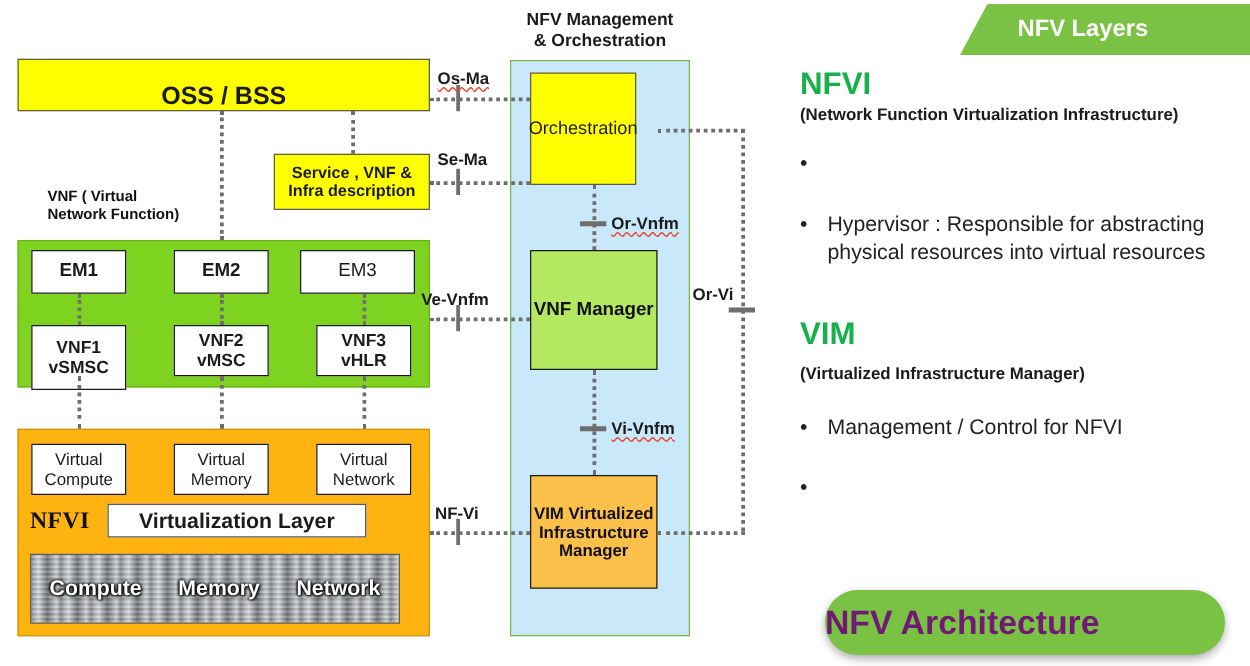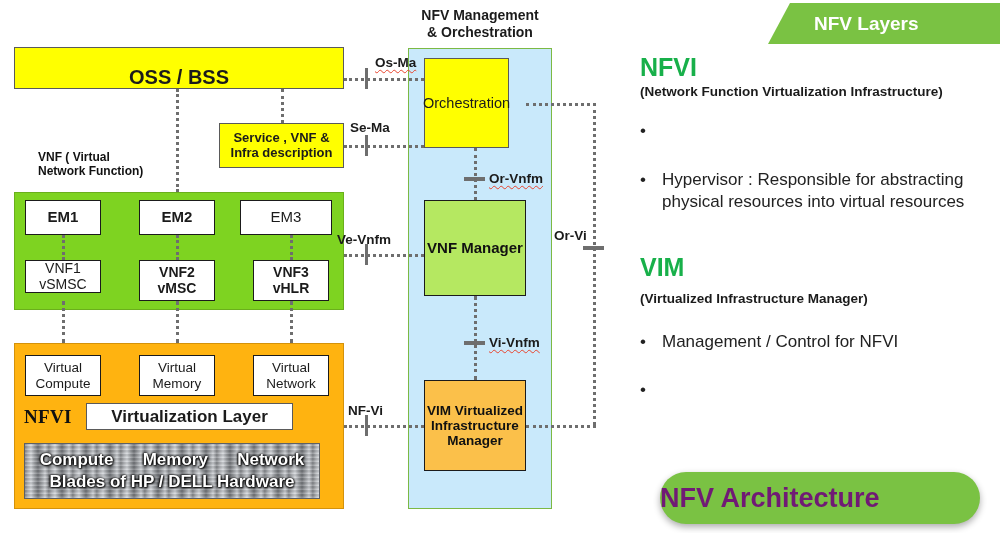--- a/index.html
+++ b/index.html
@@ -93,21 +93,21 @@
 <div class="box b-black white" style="left:25px;top:200px;width:76px;height:35px;font-size:15px;font-weight:bold;">
   <span>EM1</span>
 </div>
 <div class="box b-black white" style="left:139px;top:200px;width:76px;height:35px;font-size:15px;font-weight:bold;">
   <span>EM2</span>
 </div>
 <div class="box b-black white" style="left:240px;top:200px;width:92px;height:35px;font-size:15px;font-weight:normal;">
   <span>EM3</span>
 </div>
 
-<div class="box b-black white" style="left:25px;top:260px;width:76px;height:33px;font-size:14px;font-weight:normal;white-space:pre-line;">
+<div class="box b-black white" style="left:25px;top:260px;width:76px;height:52px;font-size:14px;font-weight:bold;white-space:pre-line;">
   <span>VNF1
 vSMSC</span>
 </div>
 <div class="box b-black white" style="left:139px;top:260px;width:76px;height:41px;font-size:14px;font-weight:bold;white-space:pre-line;">
   <span>VNF2
 vMSC</span>
 </div>
 <div class="box b-black white" style="left:253px;top:260px;width:76px;height:41px;font-size:14px;font-weight:bold;white-space:pre-line;">
   <span>VNF3
 vHLR</span>
@@ -142,21 +142,20 @@
   <span>Virtualization Layer</span>
 </div>
 
 <div class="abs" id="hw-strip" style="left:24px;top:443px;width:296px;height:56px;display:flex;flex-direction:column;
             align-items:center;justify-content:center;">
   <div class="hwrow" style="font-size:17px;">
     <span>Compute</span>
     <span>Memory</span>
     <span>Network</span>
   </div>
-  <div class="hwline2" style="font-size:17px;margin-top:2px;">Blades of HP / DELL Hardware</div>
 </div>
 
 <div class="dotv" style="left:176px;top:89px;height:103px;"></div>
 <div class="dotv" style="left:281px;top:89px;height:34px;"></div>
 
 <div id="mano-title" style="left:390px;top:7px;width:180px;">NFV Management
 &amp; Orchestration</div>
 
 <div class="abs" id="mano-panel" style="left:408px;top:48px;width:144px;height:461px;"></div>
 
@@ -174,21 +173,21 @@
 Manager</span>
 </div>
 
 <div class="dotv" style="left:474px;top:148px;height:52px;"></div>
 <div class="tickh" style="left:464px;top:177px;width:21px;height:4px;"></div>
 <div class="dotv" style="left:474px;top:296px;height:84px;"></div>
 <div class="tickh" style="left:464px;top:341px;width:21px;height:4px;"></div>
 
 <div class="doth" style="left:344px;top:78px;width:80px;"></div>
 <div class="tickv" style="left:365px;top:68px;height:21px;"></div>
-<div class="ifl sq" style="left:350px;top:55px;margin-left:25px;">Os-Ma</div>
+<div class="ifl sq" style="left:350px;top:55px;">Os-Ma</div>
 
 <div class="doth" style="left:344px;top:145px;width:80px;"></div>
 <div class="tickv" style="left:365px;top:135px;height:21px;"></div>
 <div class="ifl" style="left:350px;top:120px;">Se-Ma</div>
 
 <div class="ifl sq" style="left:489px;top:171px;">Or-Vnfm</div>
 
 <div class="doth" style="left:344px;top:254px;width:80px;"></div>
 <div class="tickv" style="left:365px;top:244px;height:21px;"></div>
 <div class="ifl" style="left:337px;top:232px;text-align:center;">Ve-Vnfm</div>

